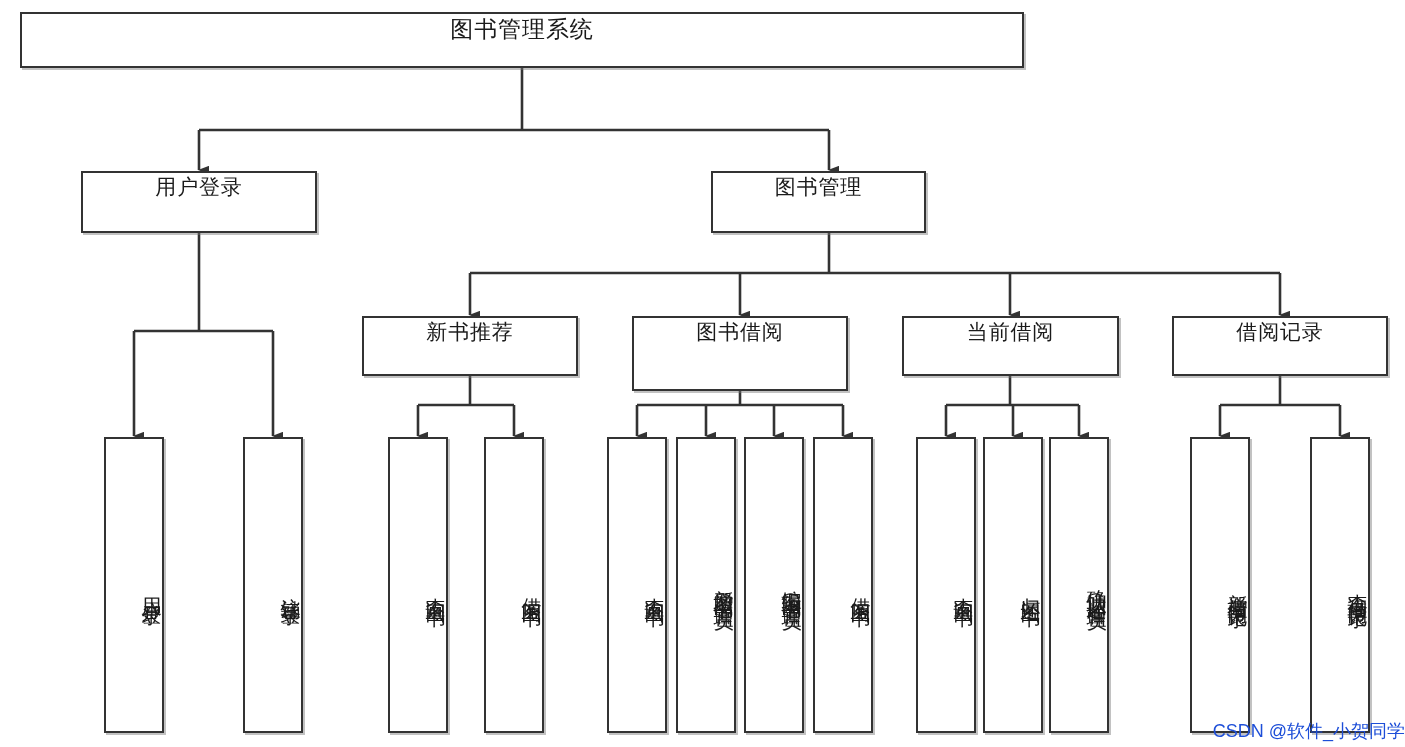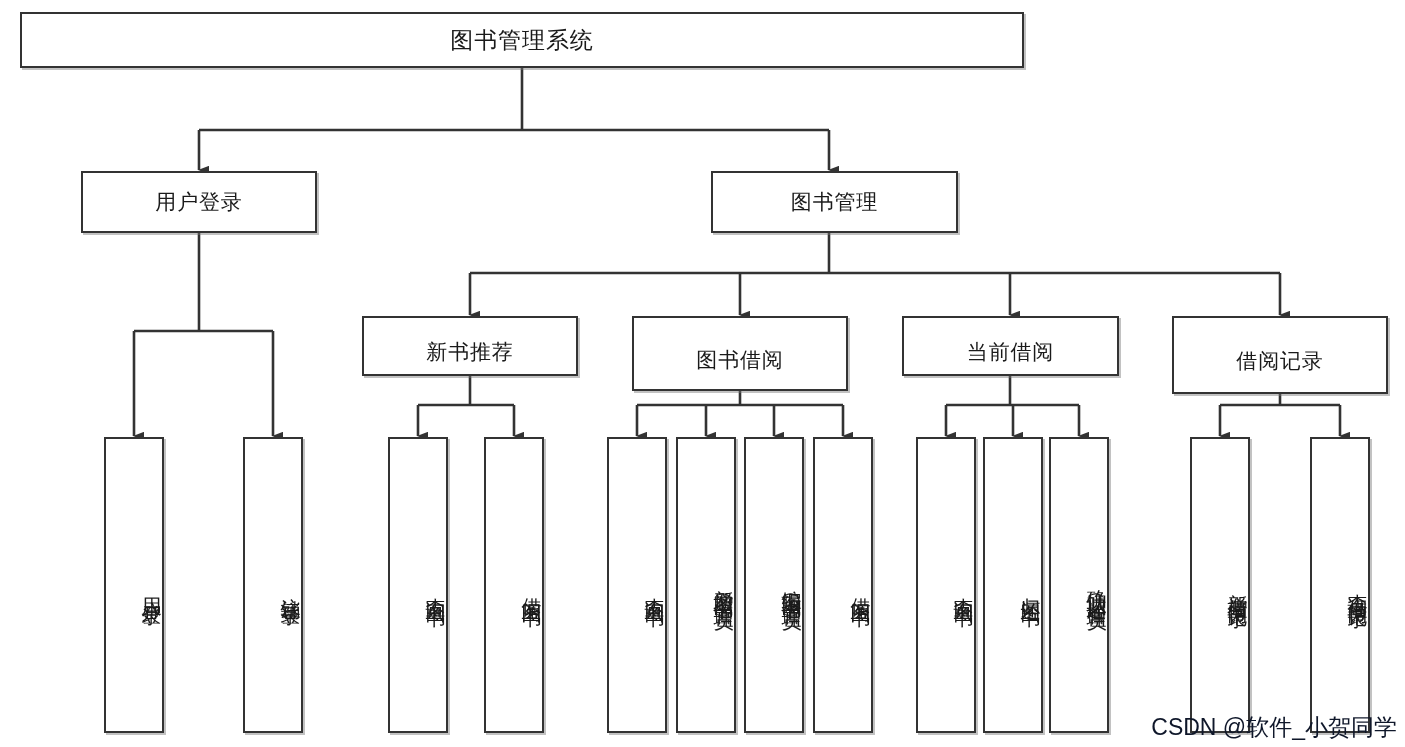--- a/index.html
+++ b/index.html
@@ -25,21 +25,20 @@
     height: 747px;
     pointer-events: none;
   }
   .node {
     position: absolute;
     box-sizing: border-box;
     background: #ffffff;
     border: 2px solid #333333;
     box-shadow: 2px 2px 0 0 rgba(120,120,120,0.45);
     display: flex;
-    align-items: center;
     justify-content: center;
     color: #1a1a1a;
   }
   .node.horiz {
     writing-mode: horizontal-tb;
   }
   .node.vert {
     writing-mode: vertical-rl;
     text-orientation: upright;
     align-items: flex-start;
@@ -50,28 +49,28 @@
     display: block;
     white-space: nowrap;
     letter-spacing: 0.04em;
   }
   .node.vert .lbl {
     letter-spacing: 0.16em;
     line-height: 1;
   }
   .lvl-root .lbl { font-size: 23px; }
   .lvl-2 .lbl { font-size: 21px; }
-  .lvl-3 .lbl { font-size: 21px; margin-top: 12px; }
+  .lvl-3 .lbl { font-size: 21px; }
   .lvl-leaf .lbl { font-size: 20px; }
   .watermark {
     position: absolute;
-    right: 8px;
+    right: 0;
     bottom: 4px;
-    font-size: 23px;
-    color: #0f172a;
+    font-size: 18px;
+    color: #1d4ed8;
     white-space: nowrap;
     user-select: none;
   }
 </style>
 </head>
 <body>
 
 <div id="canvas">
   <svg id="wires" viewBox="0 0 1405 747" xmlns="http://www.w3.org/2000/svg">
     <defs>
@@ -115,33 +114,33 @@
         <path d="M1340,405 L1340,436" marker-end="url(#arrowhead)"></path>
       </g>
   </svg>
   <div id="node-layer">
       <div class="node horiz lvl-root" style="left: 20px; top: 12px; width: 1004px; height: 56px;">
         <span class="lbl">图书管理系统</span>
       </div>
       <div class="node horiz lvl-2" style="left: 81px; top: 171px; width: 236px; height: 62px;">
         <span class="lbl">用户登录</span>
       </div>
-      <div class="node horiz lvl-2" style="left: 711px; top: 171px; width: 247px; height: 62px;">
+      <div class="node horiz lvl-2" style="left: 711px; top: 171px; width: 215px; height: 62px;">
         <span class="lbl">图书管理</span>
       </div>
       <div class="node horiz lvl-3" style="left: 362px; top: 316px; width: 216px; height: 60px;">
         <span class="lbl">新书推荐</span>
       </div>
       <div class="node horiz lvl-3" style="left: 632px; top: 316px; width: 216px; height: 75px;">
         <span class="lbl">图书借阅</span>
       </div>
       <div class="node horiz lvl-3" style="left: 902px; top: 316px; width: 217px; height: 60px;">
         <span class="lbl">当前借阅</span>
       </div>
-      <div class="node horiz lvl-3" style="left: 1172px; top: 316px; width: 216px; height: 78px;">
+      <div class="node horiz lvl-3" style="left: 1172px; top: 316px; width: 216px; height: 60px;">
         <span class="lbl">借阅记录</span>
       </div>
       <div class="node vert lvl-leaf" style="left: 104px; top: 437px; width: 60px; height: 296px;">
         <span class="lbl">用户登录</span>
       </div>
       <div class="node vert lvl-leaf" style="left: 243px; top: 437px; width: 60px; height: 296px;">
         <span class="lbl">注销登录</span>
       </div>
       <div class="node vert lvl-leaf" style="left: 388px; top: 437px; width: 60px; height: 296px;">
         <span class="lbl">查询图书</span>

